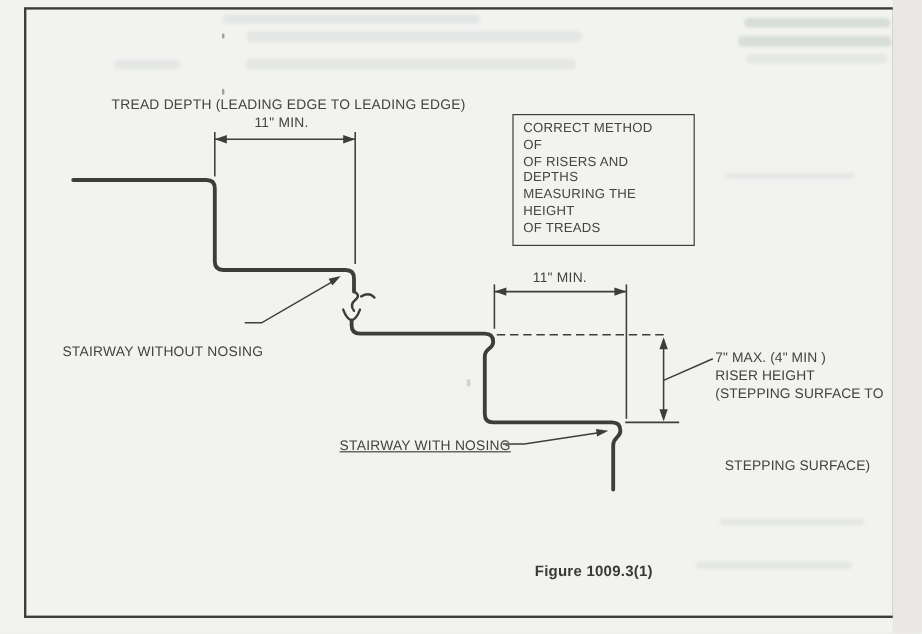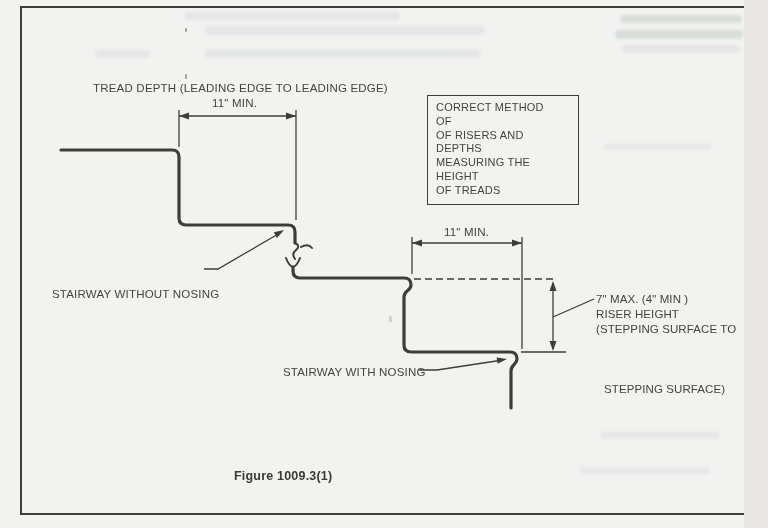--- a/index.html
+++ b/index.html
@@ -34,21 +34,21 @@
     font-size:11px; line-height:13.8px; letter-spacing:0.2px;
   }
   .note-box span{display:block;}
   .riser-label{
     position:absolute; left:596px; top:292px; color:var(--ink);
     font-size:11.5px; line-height:15px; letter-spacing:0.1px; white-space:nowrap;
   }
   .riser-label span{display:block;}
   .riser-label span:last-child{padding-left:8px;margin-top:45px;}
   .caption{
-    position:absolute; left:234px; top:469px; width:310px; text-align:left;
+    position:absolute; left:234px; top:469px; width:310px; text-align:right;
     color:#3b3936; font-weight:700; font-size:12.5px; line-height:14.5px;
     letter-spacing:0.2px;
   }
   .caption span{display:block;}
   .bleed{
     position:absolute; border-radius:4px; filter:blur(1.4px);
     background:rgba(178,190,184,0.40);
   }
   .bleed.faint{background:rgba(182,192,186,0.22);}
   .speck{position:absolute; background:rgba(90,92,88,0.55); border-radius:1px;}
@@ -127,19 +127,19 @@
 
   <div class="lbl" style="left:444px; top:226px;">11" MIN.</div>
 
   <div class="riser-label">
     <span>7" MAX. (4" MIN )</span>
     <span>RISER HEIGHT</span>
     <span>(STEPPING SURFACE TO</span>
     <span>STEPPING SURFACE)</span>
   </div>
 
-  <div class="lbl" style="left:283px; top:366px;">STAIRWAY WITH NOSING</div>
+  <div class="lbl" style="left:283px; top:366px;text-decoration:underline;">STAIRWAY WITH NOSING</div>
 
   <div class="caption">
     <span>Figure 1009.3(1)</span>
   </div>
 
 </div>
 
 </body></html>

